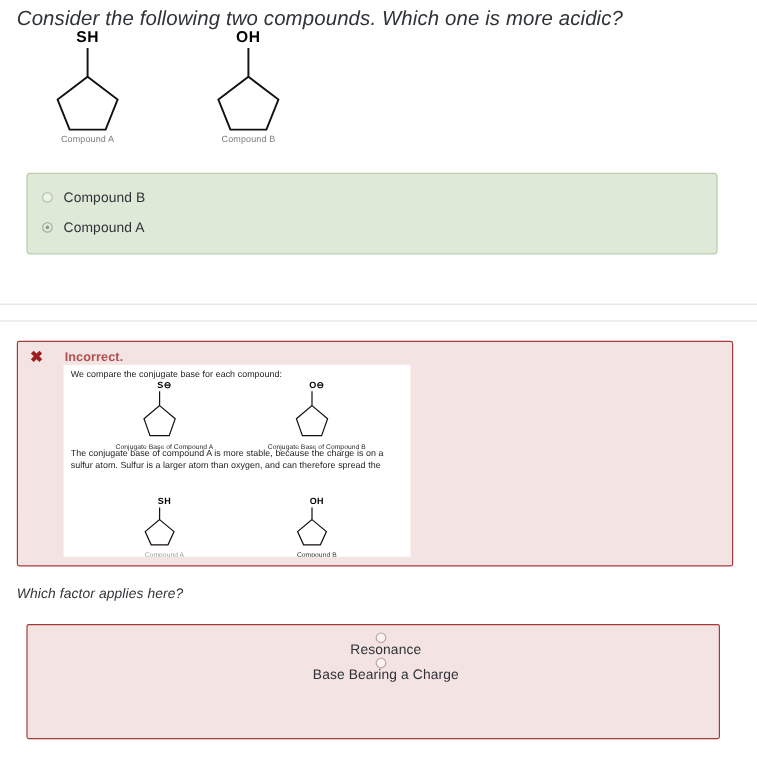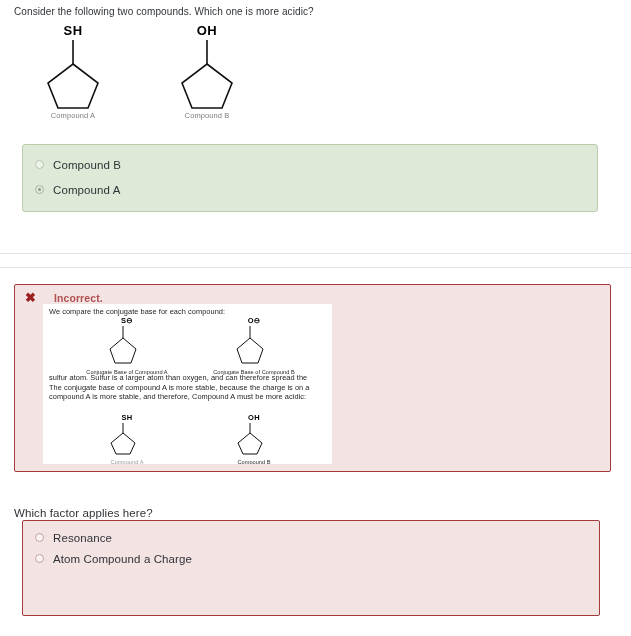--- a/index.html
+++ b/index.html
@@ -14,24 +14,25 @@
     font-family: "Liberation Sans", sans-serif;
     color: #333333;
     overflow: hidden;
   }
 
   
   .q-prompt {
     position: absolute;
     left: 14px;
     top: 6px;
-    font-size: 10px;
+    font-size: 17px;
     color: #2f3337;
     letter-spacing: 0.1px;
     white-space: nowrap;
+    font-style: italic;
   }
 
   
   .struct-area {
     position: absolute;
     left: 0;
     top: 22px;
     width: 631px;
     height: 110px;
   }
@@ -164,21 +165,21 @@
     font-size: 10.5px;
     color: #b05050;
     margin-left: 18px;
     letter-spacing: 0.1px;
     font-weight: bold;
   }
 
   
   .embedded-img {
     position: absolute;
-    left: 28px;
+    left: 38px;
     top: 19px;
     width: 289px;
     height: 160px;
     background: #ffffff;
     box-sizing: border-box;
     overflow: hidden;
   }
   .emb-line {
     font-size: 7.4px;
     color: #1d1d1d;
@@ -226,38 +227,39 @@
     left: 0;
     top: 110px;
     width: 289px;
     height: 48px;
   }
 
   
   .q2-prompt {
     position: absolute;
     left: 14px;
-    top: 507px;
+    top: 489px;
     font-size: 11.5px;
     color: #2f3337;
     letter-spacing: 0.1px;
+    font-style: italic;
   }
   .answer-box-pink {
     position: absolute;
     left: 22px;
     top: 520px;
     width: 578px;
     height: 96px;
     background: #f4e3e3;
     border: 1px solid #a33b3b;
     border-radius: 2px;
     box-sizing: border-box;
     padding-top: 6px;
   }
-  .answer-box-pink .opt-row { height: 21px; }
+  .answer-box-pink .opt-row { height: 21px; flex-direction: column; }
 </style>
 </head>
 <body>
 
 <div class="q-prompt">Consider the following two compounds. Which one is more acidic?</div>
 
 <div class="struct-area">
 
   <div class="struct" style="left:18px; top:2px;">
     <div class="label-atom">SH</div>
@@ -325,23 +327,22 @@
         </div>
         <svg width="96" height="40" viewBox="0 0 96 40">
           <line x1="44" y1="1" x2="44" y2="13" stroke="#111" stroke-width="1"></line>
           <polygon points="44,13 57,24 52,38 36,38 31,24" fill="none" stroke="#111" stroke-width="1"></polygon>
         </svg>
         <div class="emb-cap">Conjugate Base of Compound B</div>
       </div>
     </div>
 
     <div class="emb-para">
+      <div class="emb-line">The conjugate base of compound A is more stable, because the charge is on a</div>
       <div class="emb-line">sulfur atom.  Sulfur is a larger atom than oxygen, and can therefore spread the</div>
-      <div class="emb-line">The conjugate base of compound A is more stable, because the charge is on a</div>
-      <div class="emb-line">compound A is more stable, and therefore, Compound A must be more acidic:</div>
     </div>
 
     <div class="emb-bottom-area">
       <div class="emb-struct" style="left:36px; top:0;">
         <div class="atom">SH</div>
         <svg width="96" height="33" viewBox="0 0 96 33">
           <line x1="44" y1="1" x2="44" y2="11" stroke="#111" stroke-width="1"></line>
           <polygon points="44,11 56,21 51,32 37,32 32,21" fill="none" stroke="#111" stroke-width="1"></polygon>
         </svg>
         <div class="emb-cap gray">Compound A</div>
@@ -362,15 +363,15 @@
 
 <div class="q2-prompt">Which factor applies here?</div>
 
 <div class="answer-box-pink">
   <div class="opt-row">
     <span class="radio empty-pink"></span>
     <span class="opt-label">Resonance</span>
   </div>
   <div class="opt-row">
     <span class="radio empty-pink"></span>
-    <span class="opt-label">Atom Compound a Charge</span>
+    <span class="opt-label">Base Bearing a Charge</span>
   </div>
 </div>
 
 </body></html>

